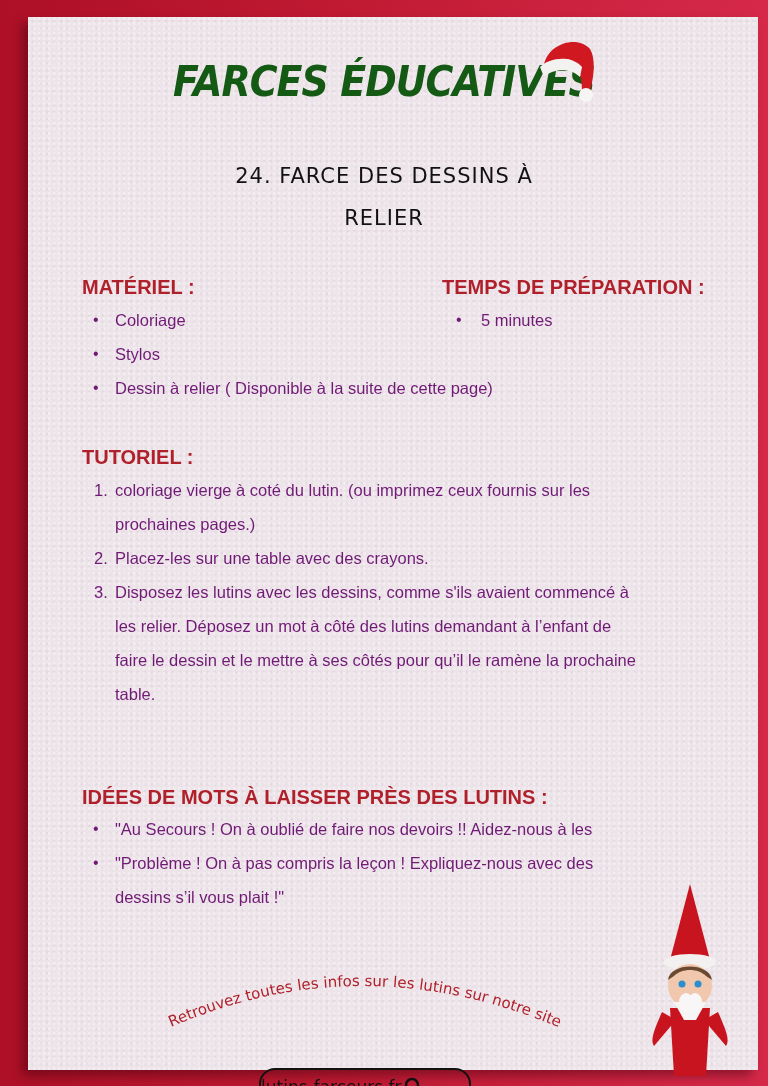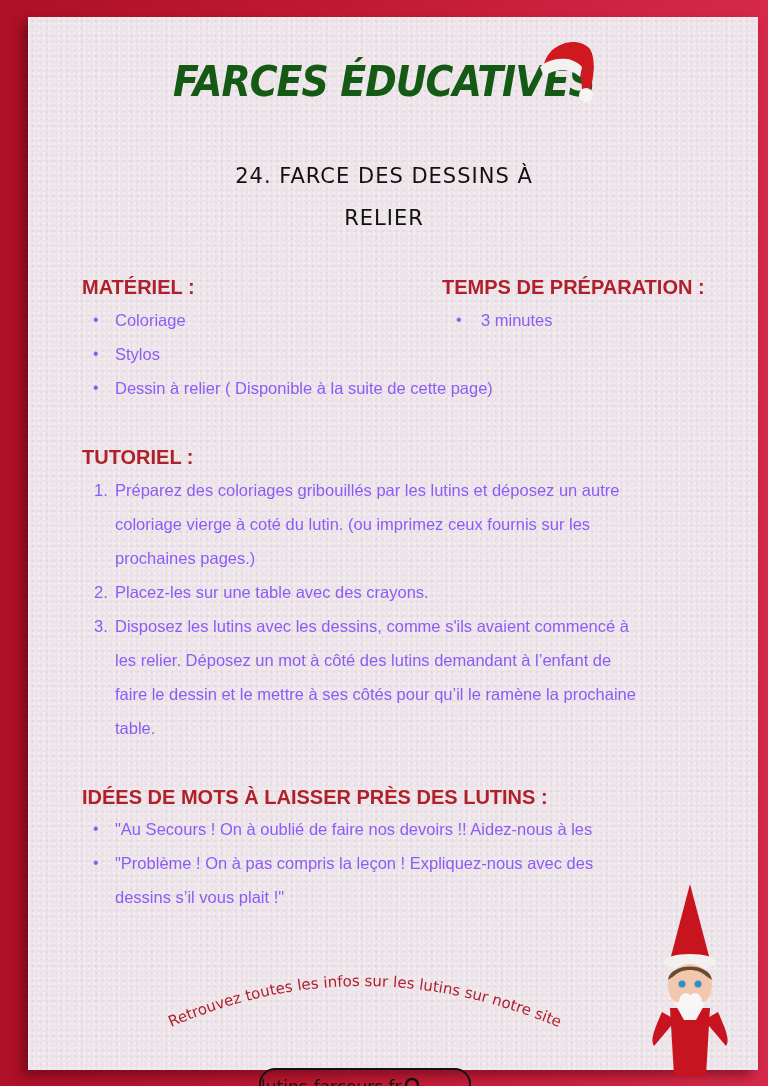--- a/index.html
+++ b/index.html
@@ -25,21 +25,21 @@
   .hat { position:absolute; left:538px; top:35px; }
   .subtitle {
     position:absolute; left:0; right:0; top:155px; text-align:center;
     font-family: "DejaVu Sans", sans-serif; font-size:21px; color:#111;
     line-height:42px; letter-spacing:1px;
   }
   .section-h {
     position:absolute; font-family:"Liberation Sans", sans-serif; font-weight:bold;
     font-size:20px; color:#b0202a;
   }
-  .body-text { font-family:"Liberation Sans", sans-serif; font-size:16.5px; color:#8b5cf6; }
+  .body-text { font-family:"Liberation Sans", sans-serif; font-size:16.5px; color:#701a75; }
   ul.blist { list-style:none; margin:0; padding:0; position:absolute; }
   ul.blist li { position:relative; padding-left:27px; line-height:34px; }
   ul.blist li::before { content:"•"; position:absolute; left:5px; top:0; font-size:16px; }
   ol.nlist { list-style:none; margin:0; padding:0; position:absolute; }
   ol.nlist li { position:relative; padding-left:33px; line-height:34px; }
   ol.nlist li .num { position:absolute; left:12px; top:0; }
   .footer-arc { position:absolute; left:145px; top:960px; }
   .site-pill {
     position:absolute; left:259px; top:1068px; width:212px; height:38px;
     border:2px solid #111; border-radius:16px; box-sizing:border-box;
@@ -69,28 +69,27 @@
 
 <div class="section-h" style="left:82px; top:276px;">MATÉRIEL :</div>
 <ul class="blist body-text" style="left:88px; top:303px;">
   <li>Coloriage</li>
   <li>Stylos</li>
   <li>Dessin à relier ( Disponible à la suite de cette page)</li>
 </ul>
 
 <div class="section-h" style="left:442px; top:276px;">TEMPS DE PRÉPARATION :</div>
 <ul class="blist body-text" style="left:451px; top:303px;">
-  <li style="padding-left:30px;">3 minutes</li>
+  <li style="padding-left:30px;">5 minutes</li>
 </ul>
 
 <div class="section-h" style="left:82px; top:446px;">TUTORIEL :</div>
 <ol class="nlist body-text" style="left:82px; top:473px;">
   <li>
     <span class="num">1.</span>
-    <div>Préparez des coloriages gribouillés par les lutins et déposez un autre</div>
     <div>coloriage vierge à coté du lutin. (ou imprimez ceux fournis sur les</div>
     <div>prochaines pages.)</div>
   </li>
   <li>
     <span class="num">2.</span>
     <div>Placez-les sur une table avec des crayons.</div>
   </li>
   <li>
     <span class="num">3.</span>
     <div>Disposez les lutins avec les dessins, comme s'ils avaient commencé à</div>

